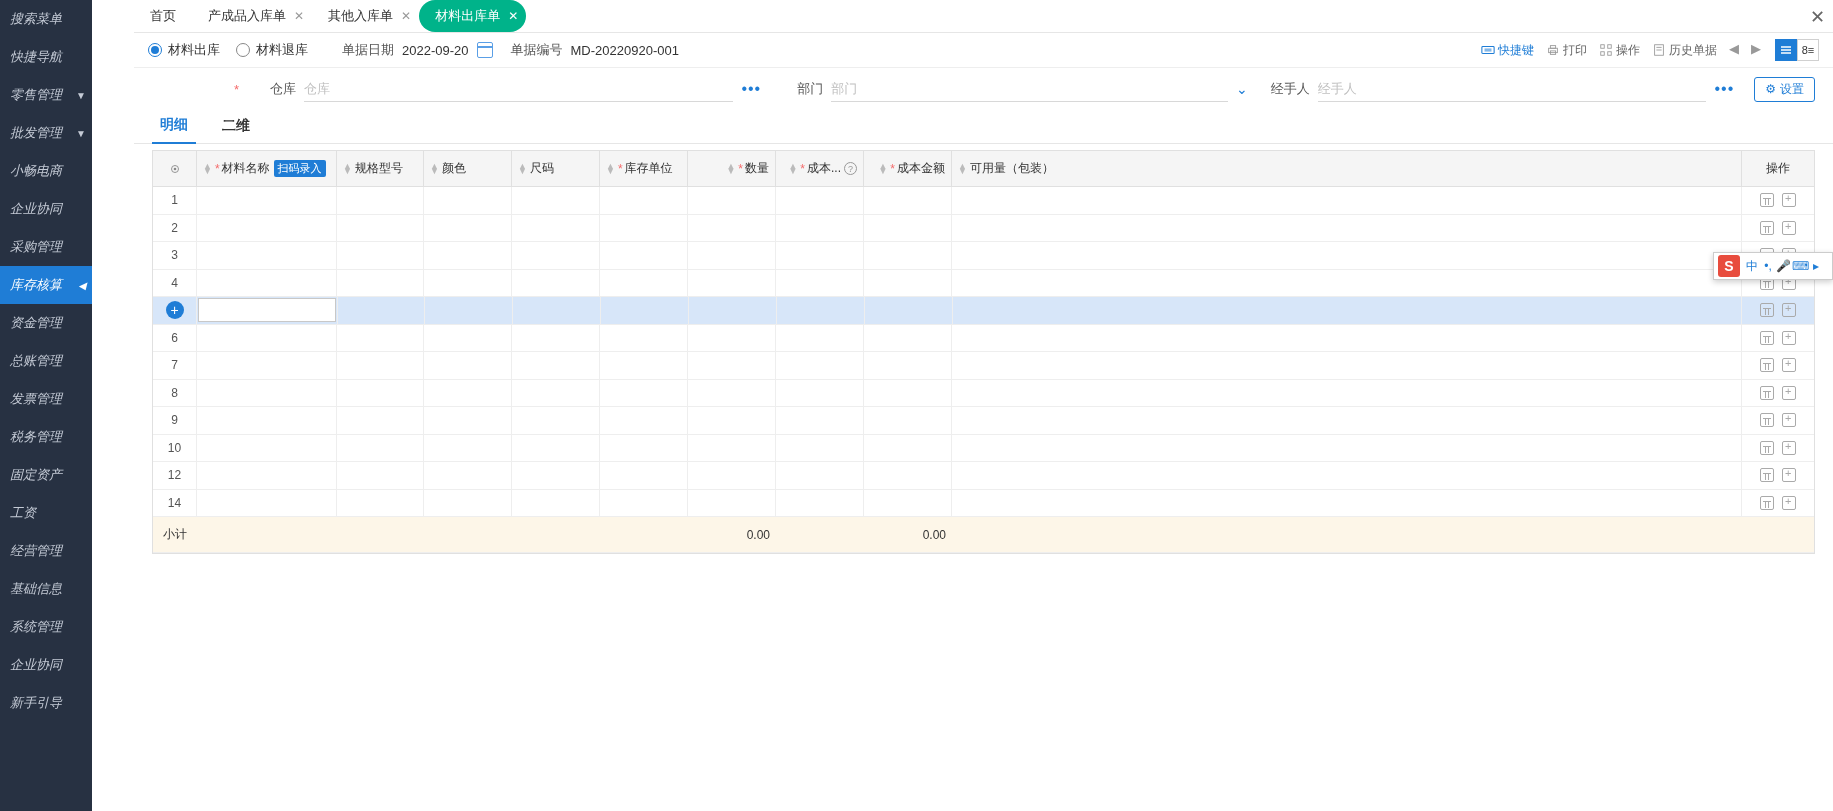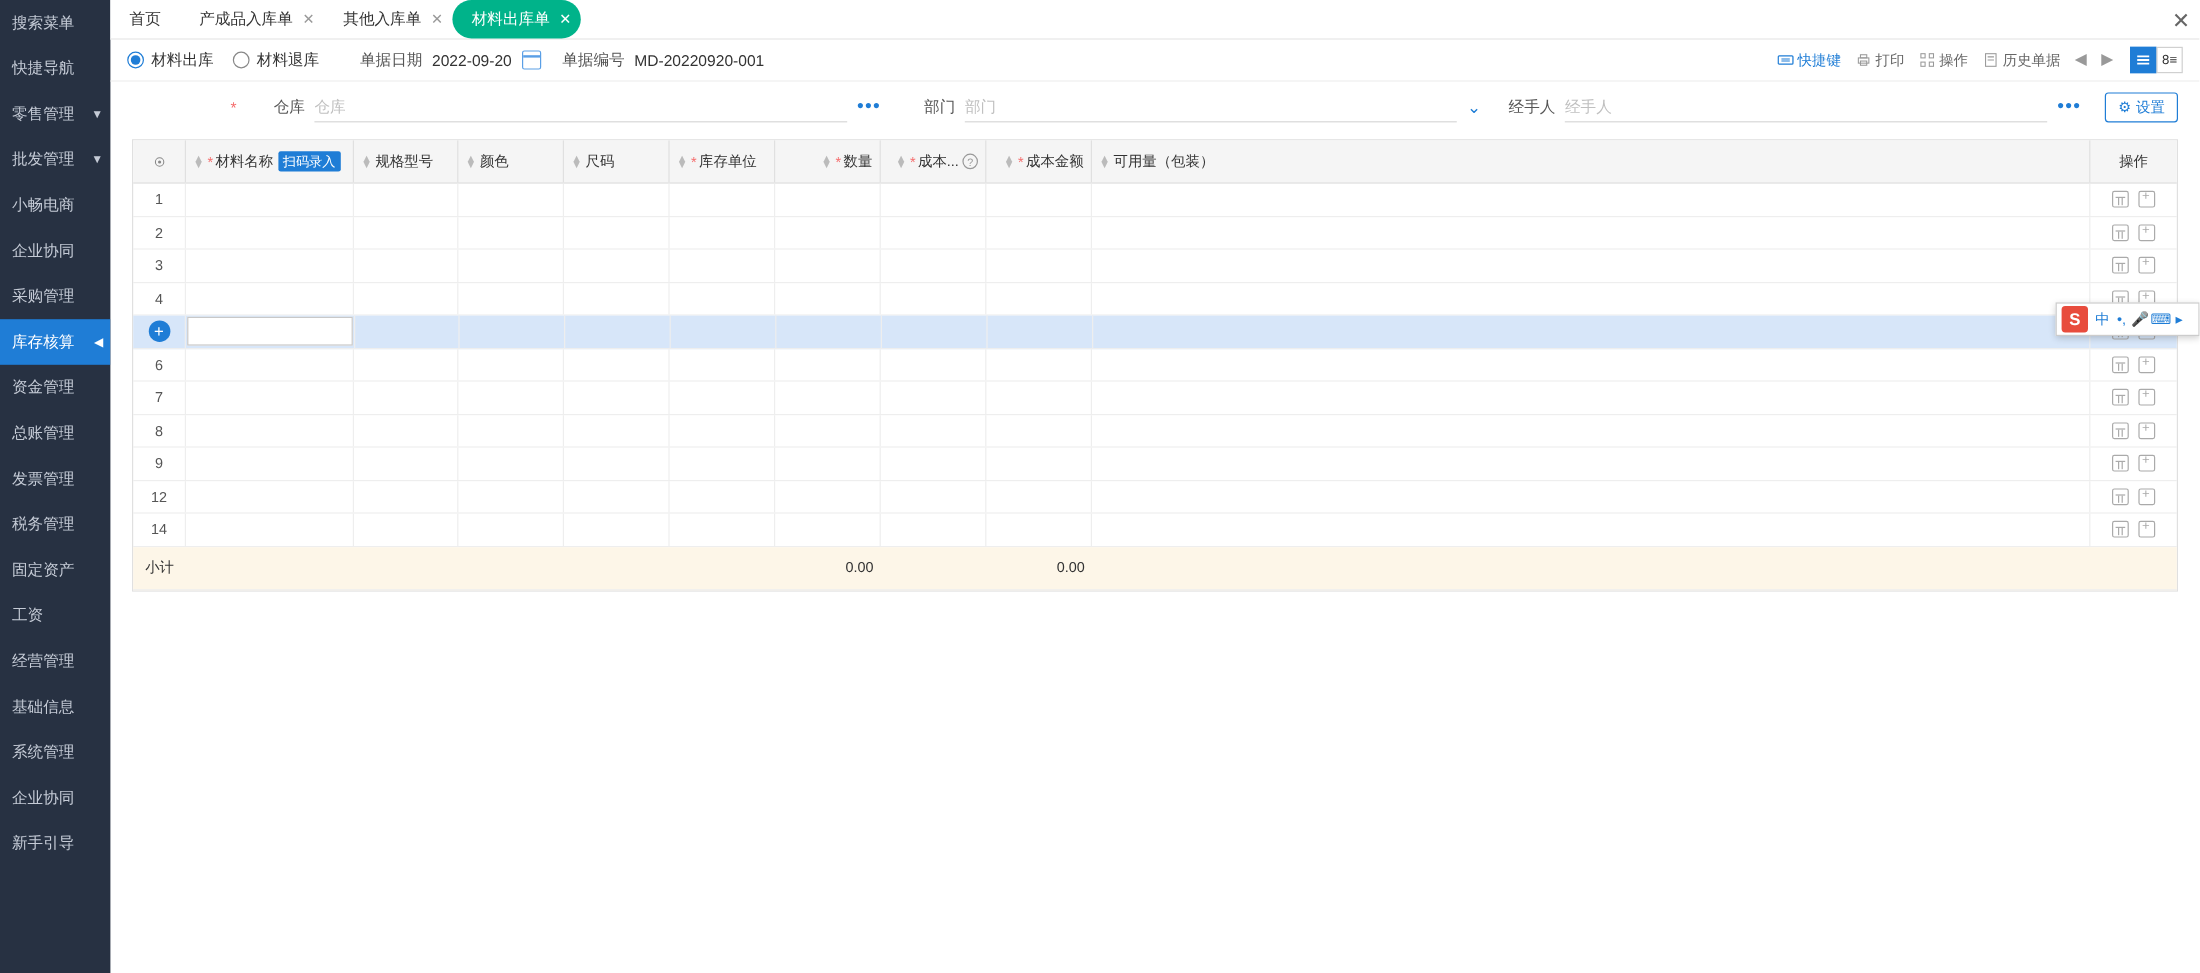--- a/index.html
+++ b/index.html
@@ -1,21 +1,21 @@
 <!DOCTYPE html>
 <html><head>
 <meta charset="utf-8">
 <style>
 *{box-sizing:border-box;margin:0;padding:0;font-family:"Microsoft YaHei",Arial,sans-serif;}
 body{width:1833px;height:811px;overflow:hidden;background:#fff;display:flex;}
 .sidebar{width:92px;height:811px;background:#273142;color:#c5cbd6;flex-shrink:0;overflow:hidden;}
-.sidebar .item{height:38px;display:flex;align-items:center;padding-left:10px;font-size:13px;cursor:pointer;position:relative;}
+.sidebar .item{height:38px;display:flex;align-items:center;padding-left:10px;font-size:13px;cursor:pointer;position:relative;font-style:italic;}
 .sidebar .item.active{background:#1f7dd6;color:#fff;}
 .sidebar .item .chev{position:absolute;right:6px;font-size:10px;}
-.main{flex:1;display:flex;flex-direction:column;height:645px;position:relative;}
+.main{flex:1;display:flex;flex-direction:column;height:645px;position:relative;margin-left:42px;}
 .tabs{height:33px;background:#fff;display:flex;align-items:stretch;border-bottom:1px solid #e6e6e6;}
 .tab{display:flex;align-items:center;padding:0 16px;font-size:13px;color:#333;cursor:pointer;position:relative;}
 .tab.closable{padding-right:8px;}
 .tab .x{margin-left:8px;color:#999;font-size:12px;}
 .tab.active{background:#00b38a;color:#fff;border-radius:16px;}
 .tab.active .x{color:#fff;}
 .close-all{position:absolute;right:8px;top:6px;font-size:18px;color:#666;cursor:pointer;}
 .toolbar{height:35px;display:flex;align-items:center;padding:0 14px;font-size:13px;color:#333;border-bottom:1px solid #eee;}
 .radio{width:14px;height:14px;border:1px solid #888;border-radius:50%;margin-right:6px;position:relative;}
 .radio.checked{border-color:#1f7dd6;}
@@ -223,20 +223,24 @@
       <span class="flabel">经手人</span>
       <input class="finput" placeholder="经手人" style="">
       <span class="more">•••</span>
     </div>
     <div class="settings-btn">
       <span class="gear">⚙</span>
       <span>设置</span>
     </div>
   </div>
 
+  <div class="sub-tabs">
+    <div class="sub-tab active">明细</div>
+    <div class="sub-tab">二维</div>
+  </div>
 
   <div class="grid-wrap">
     <div class="grid">
       <div class="grid-head">
         <div class="cell c-gear">
             <svg width="14" height="14" viewBox="0 0 16 16">
               <circle cx="8" cy="8" r="4" fill="none" stroke="#888"></circle>
               <circle cx="8" cy="8" r="1.5" fill="#888"></circle>
             </svg>
           </div>
@@ -415,20 +419,36 @@
             <div class="rcell" style="width: 88px;"></div>
             <div class="rcell" style="width: 88px;"></div>
             <div class="rcell" style="flex: 1 1 0%;"></div>
             <div class="row-ops">
               <span class="op-ic op-del"></span>
               <span class="op-ic op-add"></span>
             </div>
           </div>
           <div class="grid-row">
             <div class="rownum">9</div>
+            <div class="rcell" style="width: 140px;"></div>
+            <div class="rcell" style="width: 87px;"></div>
+            <div class="rcell" style="width: 88px;"></div>
+            <div class="rcell" style="width: 88px;"></div>
+            <div class="rcell" style="width: 88px;"></div>
+            <div class="rcell" style="width: 88px;"></div>
+            <div class="rcell" style="width: 88px;"></div>
+            <div class="rcell" style="width: 88px;"></div>
+            <div class="rcell" style="flex: 1 1 0%;"></div>
+            <div class="row-ops">
+              <span class="op-ic op-del"></span>
+              <span class="op-ic op-add"></span>
+            </div>
+          </div>
+          <div class="grid-row">
+            <div class="rownum">10</div>
             <div class="rcell" style="width: 140px;"></div>
             <div class="rcell" style="width: 87px;"></div>
             <div class="rcell" style="width: 88px;"></div>
             <div class="rcell" style="width: 88px;"></div>
             <div class="rcell" style="width: 88px;"></div>
             <div class="rcell" style="width: 88px;"></div>
             <div class="rcell" style="width: 88px;"></div>
             <div class="rcell" style="width: 88px;"></div>
             <div class="rcell" style="flex: 1 1 0%;"></div>
             <div class="row-ops">

